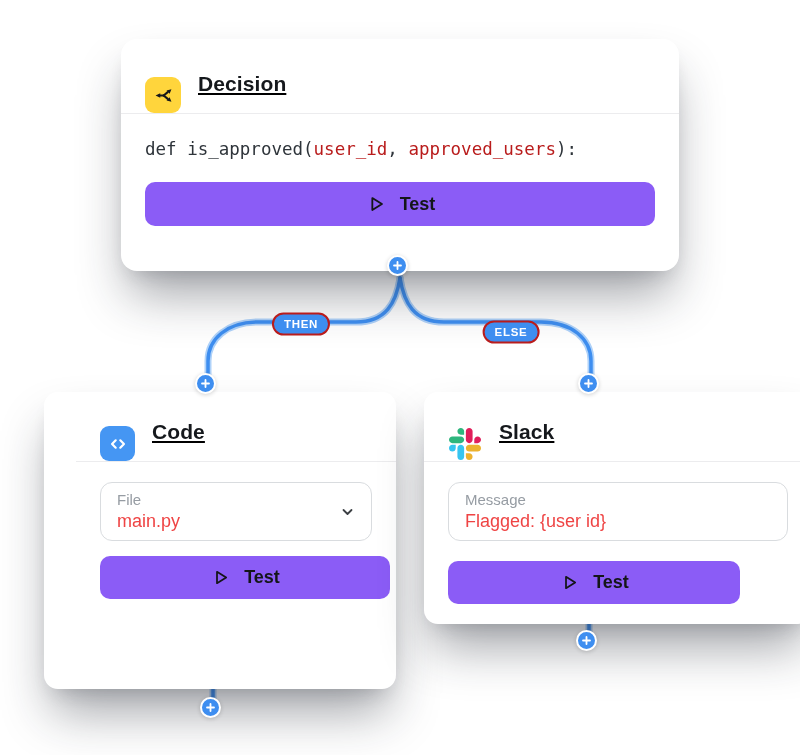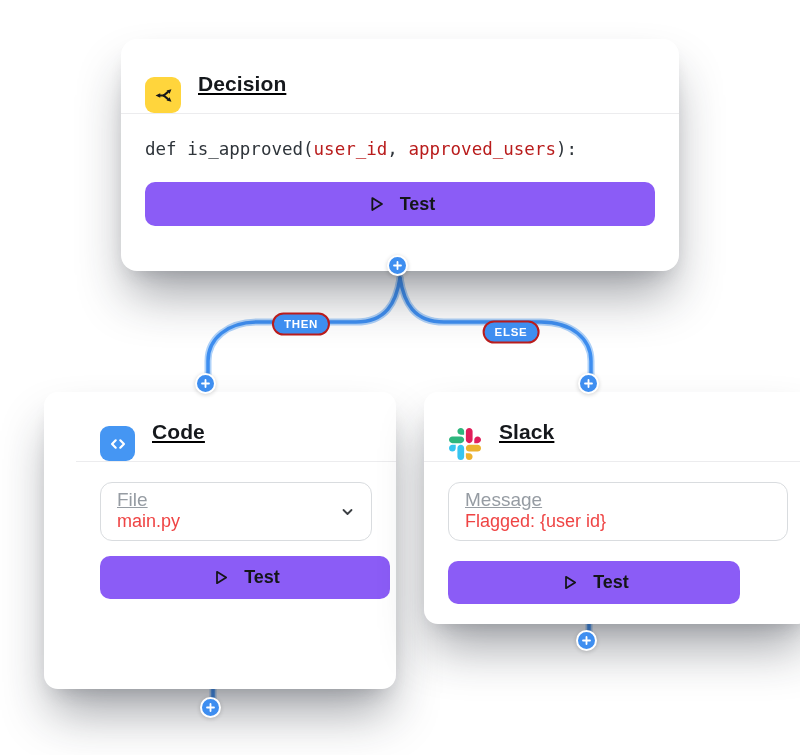--- a/index.html
+++ b/index.html
@@ -49,21 +49,21 @@
   .decision .test-btn  { margin:19px 24px 0; height:44px; width:510px; }
   .code-card .test-btn { margin:15px 24px 0; height:43px; width:290px; }
   .slack-card .test-btn{ margin:20px 24px 0; height:43px; width:292px; }
 
   
   .fields { padding:20px 24px 0; display:flex; flex-direction:column; gap:16px; }
   .field {
     position:relative; box-sizing:border-box; height:59px; background:#fff;
     border:1.5px solid #d9dcdf; border-radius:12px; padding:8px 40px 0 16px; cursor:pointer;
   }
-  .field-label { font-size:19px; color:#969ca3; line-height:17px;text-decoration:underline; }
+  .field-label { font-size:15px; color:#969ca3; line-height:17px; }
   .field-value { font-size:18px; color:#ef4444; line-height:26px; }
   .chevron { position:absolute; right:16px; top:50%; transform:translateY(-50%); }
 
   
   .wires { position:absolute; inset:0; z-index:1; }
 
   .pill {
     position:absolute; z-index:3; transform:translate(-50%,-50%);
     background:#3e8ef0; border:2px solid #b91c1c; color:#fff;
     font-size:11.5px; font-weight:700; letter-spacing:.06em;

